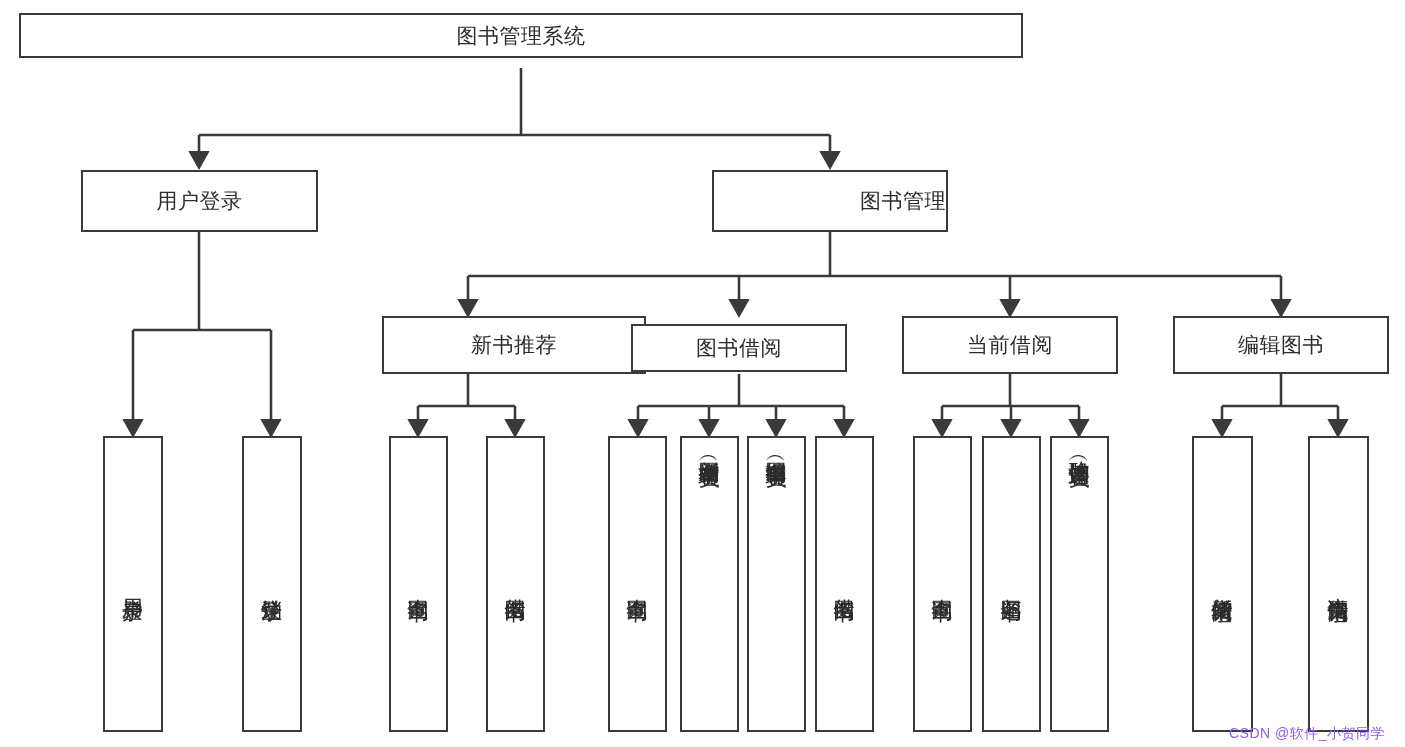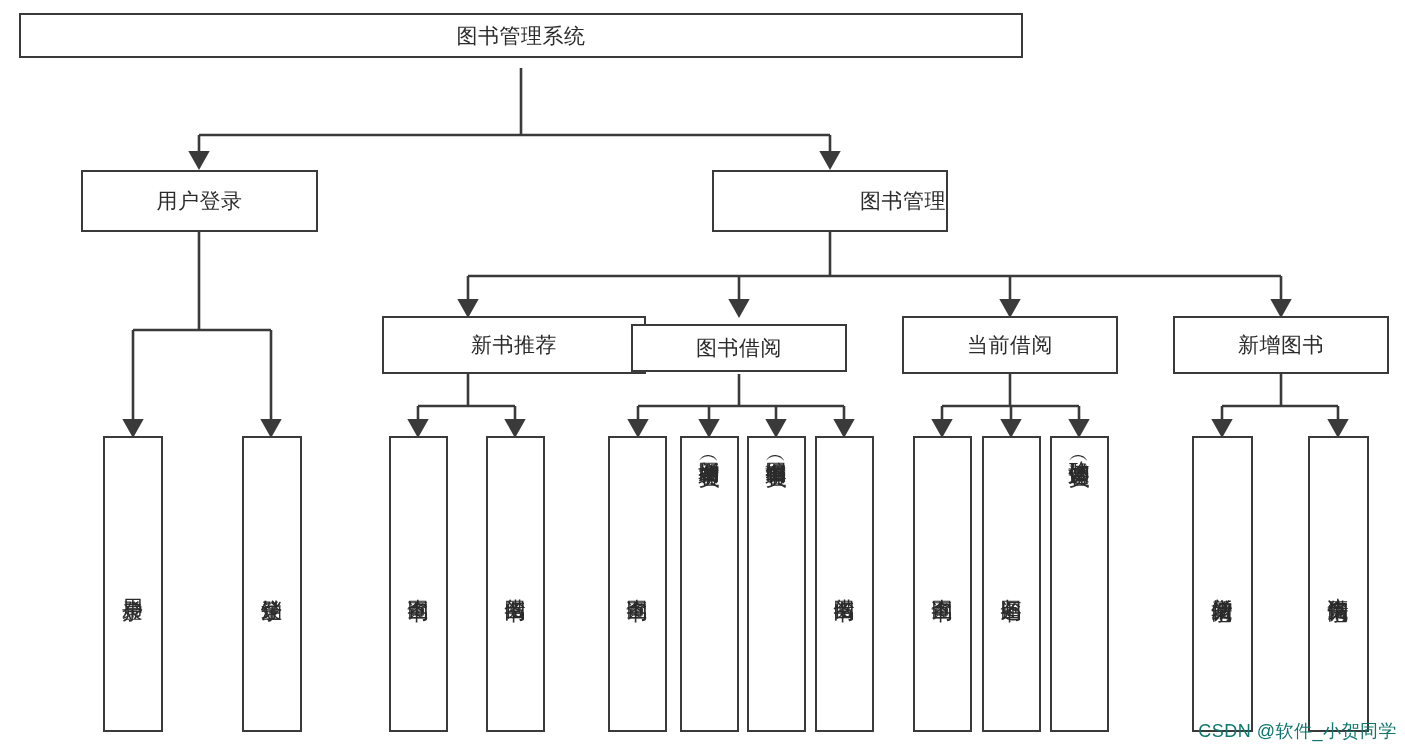--- a/index.html
+++ b/index.html
@@ -56,24 +56,24 @@
     font-size: 21px;
     letter-spacing: 1px;
     line-height: 1;
   }
   .node.vert.centered {
     align-items: center;
     padding-top: 0;
   }
   #watermark {
     position: absolute;
-    right: 8px;
+    right: 20px;
     bottom: 4px;
-    font-size: 18px;
-    color: #0f766e;
+    font-size: 14px;
+    color: #8b5cf6;
     letter-spacing: 0.5px;
     white-space: nowrap;
   }
 </style>
 </head>
 <body>
 
 <div id="canvas">
 
   <svg id="wires" viewBox="0 0 1405 747" xmlns="http://www.w3.org/2000/svg">
@@ -140,21 +140,21 @@
   <div class="node horiz" style="left:360px; top:316px; width:264px; height:58px;margin-left:22px;">
     <span class="label">新书推荐</span>
   </div>
   <div class="node horiz" style="left:631px; top:324px; width:216px; height:48px;">
     <span class="label">图书借阅</span>
   </div>
   <div class="node horiz" style="left:902px; top:316px; width:216px; height:58px;">
     <span class="label">当前借阅</span>
   </div>
   <div class="node horiz" style="left:1173px; top:316px; width:216px; height:58px;">
-    <span class="label">新增图书</span>
+    <span class="label">编辑图书</span>
   </div>
 
   <div class="node vert centered" style="left:103px; top:436px; width:60px; height:296px;">
     <span class="label">用户登录</span>
   </div>
   <div class="node vert centered" style="left:242px; top:436px; width:60px; height:296px;">
     <span class="label">注销登录</span>
   </div>
 
   <div class="node vert centered" style="left:389px; top:436px; width:59px; height:296px;">

